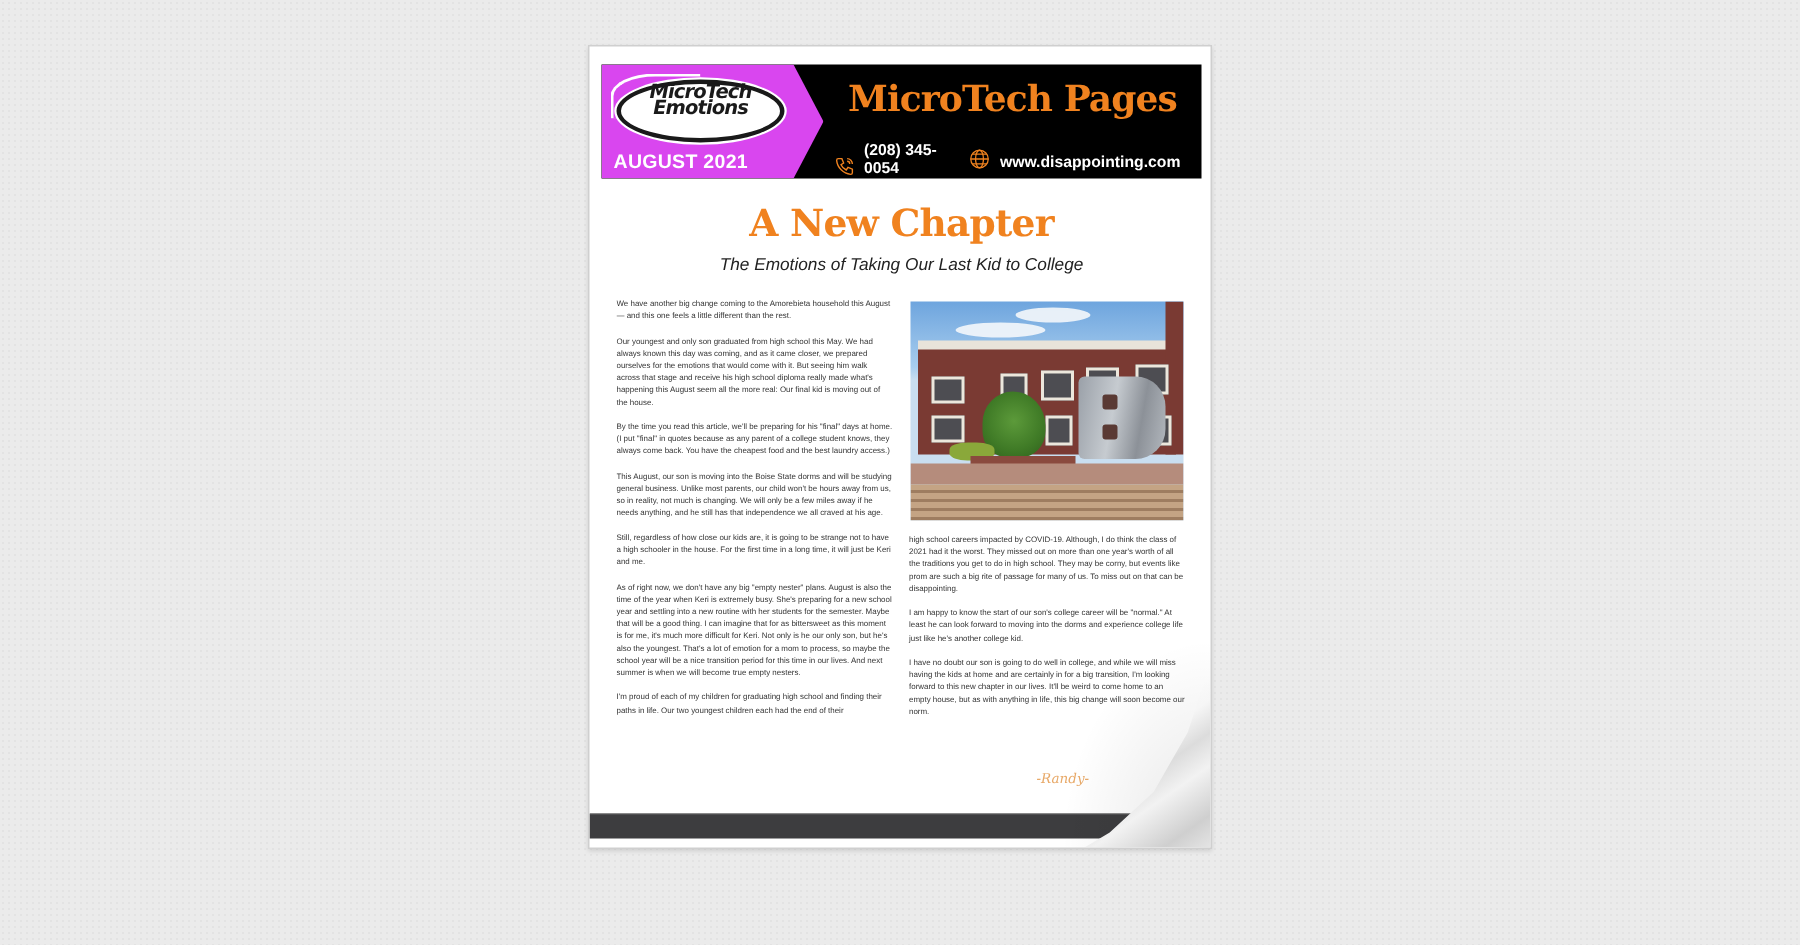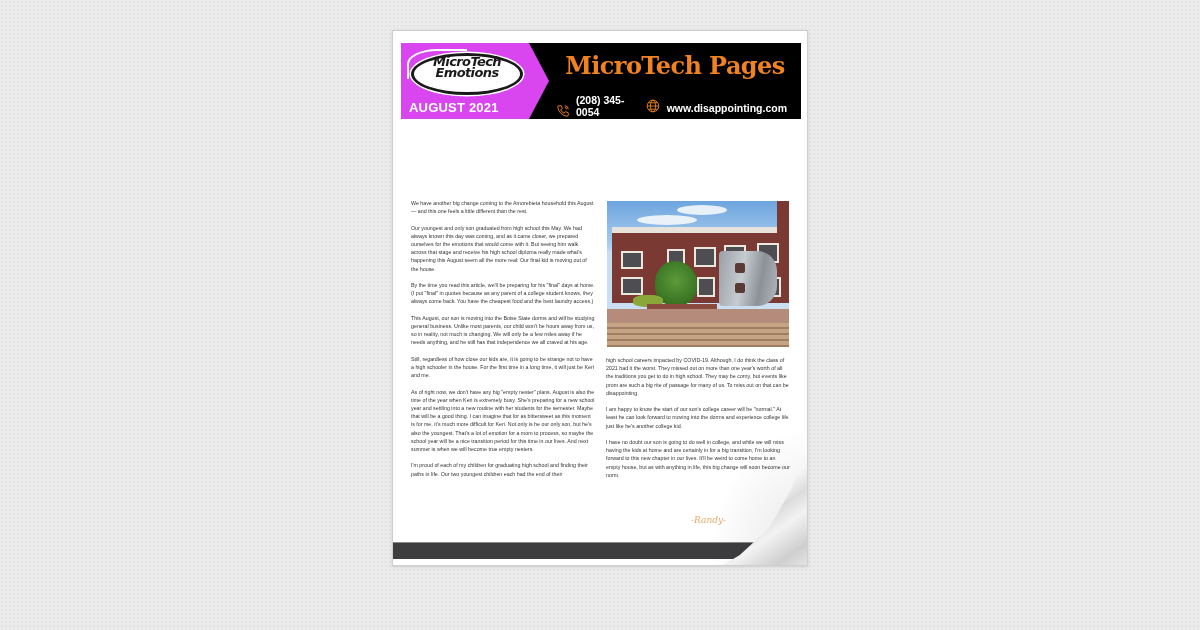--- a/index.html
+++ b/index.html
@@ -233,20 +233,22 @@
             <circle cx="12" cy="12" r="10"></circle>
             <ellipse cx="12" cy="12" rx="4.5" ry="10"></ellipse>
             <path d="M2 12h20M4 6.5h16M4 17.5h16"></path>
           </svg>
         </span>
         <span>www.disappointing.com</span>
       </div>
     </div>
   </div>
 
+  <div class="headline">A New Chapter</div>
+  <div class="subhead">The Emotions of Taking Our Last Kid to College</div>
 
   <div class="col col-left">
     <p>We have another big change coming to the Amorebieta household this August — and this one feels a little different than the rest.</p>
     <p>Our youngest and only son graduated from high school this May. We had always known this day was coming, and as it came closer, we prepared ourselves for the emotions that would come with it. But seeing him walk across that stage and receive his high school diploma really made what's happening this August seem all the more real: Our final kid is moving out of the house.</p>
     <p>By the time you read this article, we'll be preparing for his "final" days at home. (I put "final" in quotes because as any parent of a college student knows, they always come back. You have the cheapest food and the best laundry access.)</p>
     <p>This August, our son is moving into the Boise State dorms and will be studying general business. Unlike most parents, our child won't be hours away from us, so in reality, not much is changing. We will only be a few miles away if he needs anything, and he still has that independence we all craved at his age.</p>
     <p>Still, regardless of how close our kids are, it is going to be strange not to have a high schooler in the house. For the first time in a long time, it will just be Keri and me.</p>
     <p>As of right now, we don't have any big "empty nester" plans. August is also the time of the year when Keri is extremely busy. She's preparing for a new school year and settling into a new routine with her students for the semester. Maybe that will be a good thing. I can imagine that for as bittersweet as this moment is for me, it's much more difficult for Keri. Not only is he our only son, but he's also the youngest. That's a lot of emotion for a mom to process, so maybe the school year will be a nice transition period for this time in our lives. And next summer is when we will become true empty nesters.</p>
     <p>I'm proud of each of my children for graduating high school and finding their paths in life. Our two youngest children each had the end of their</p>
   </div>

